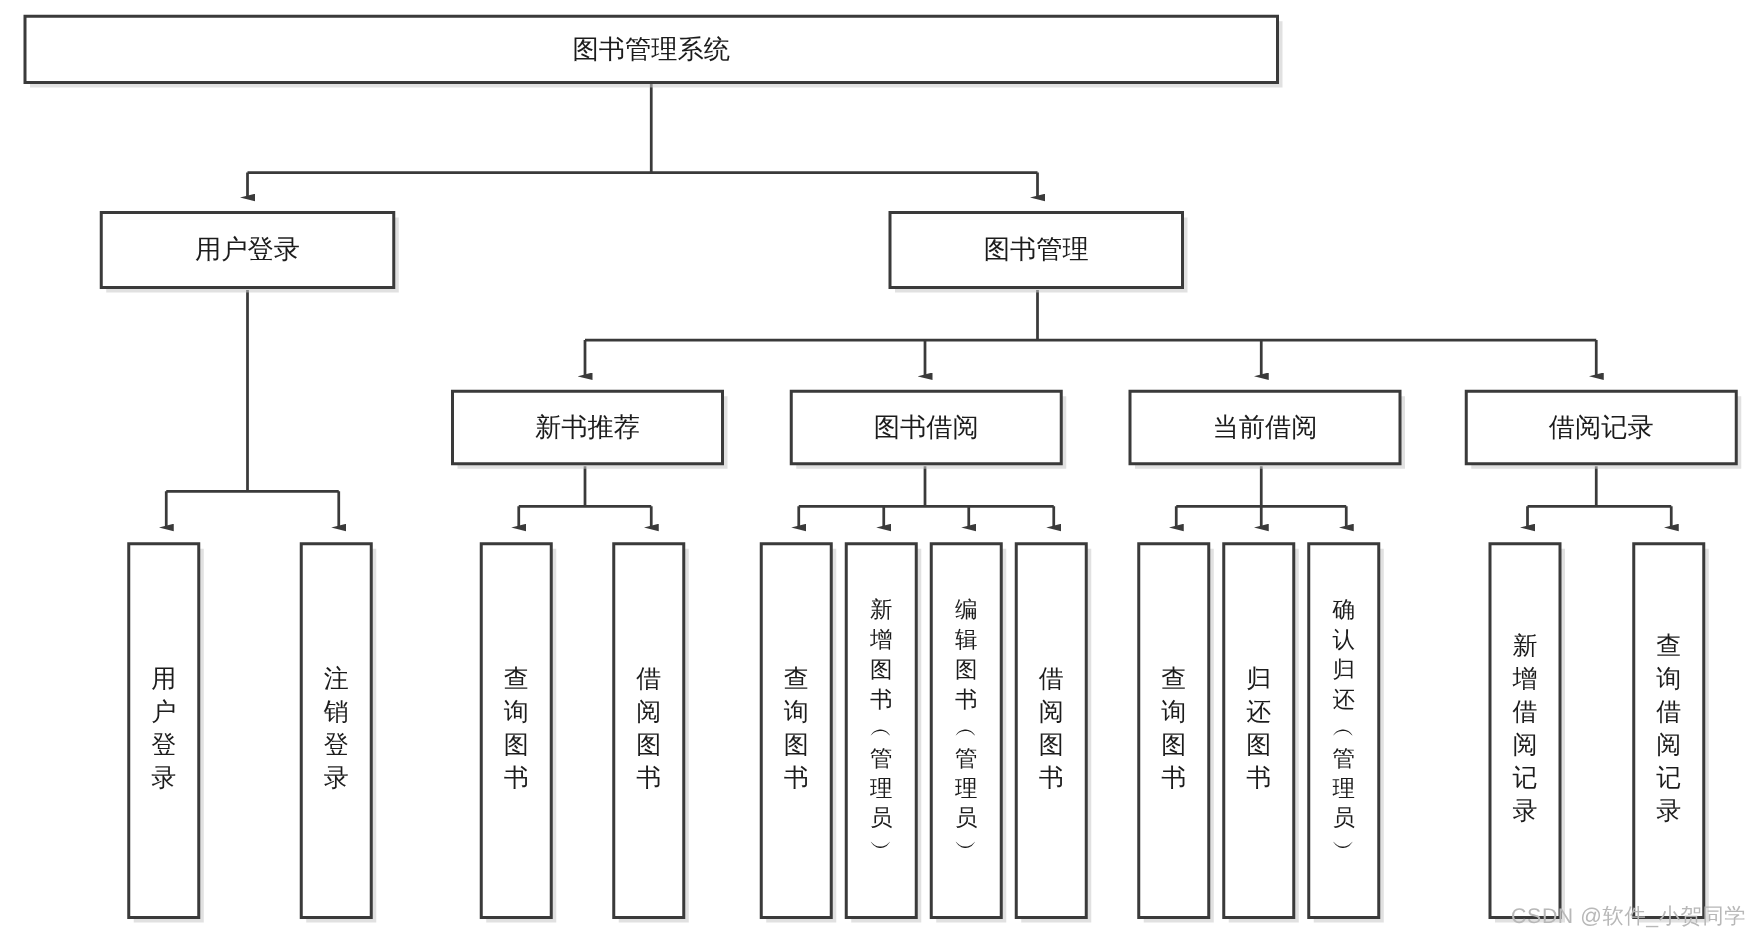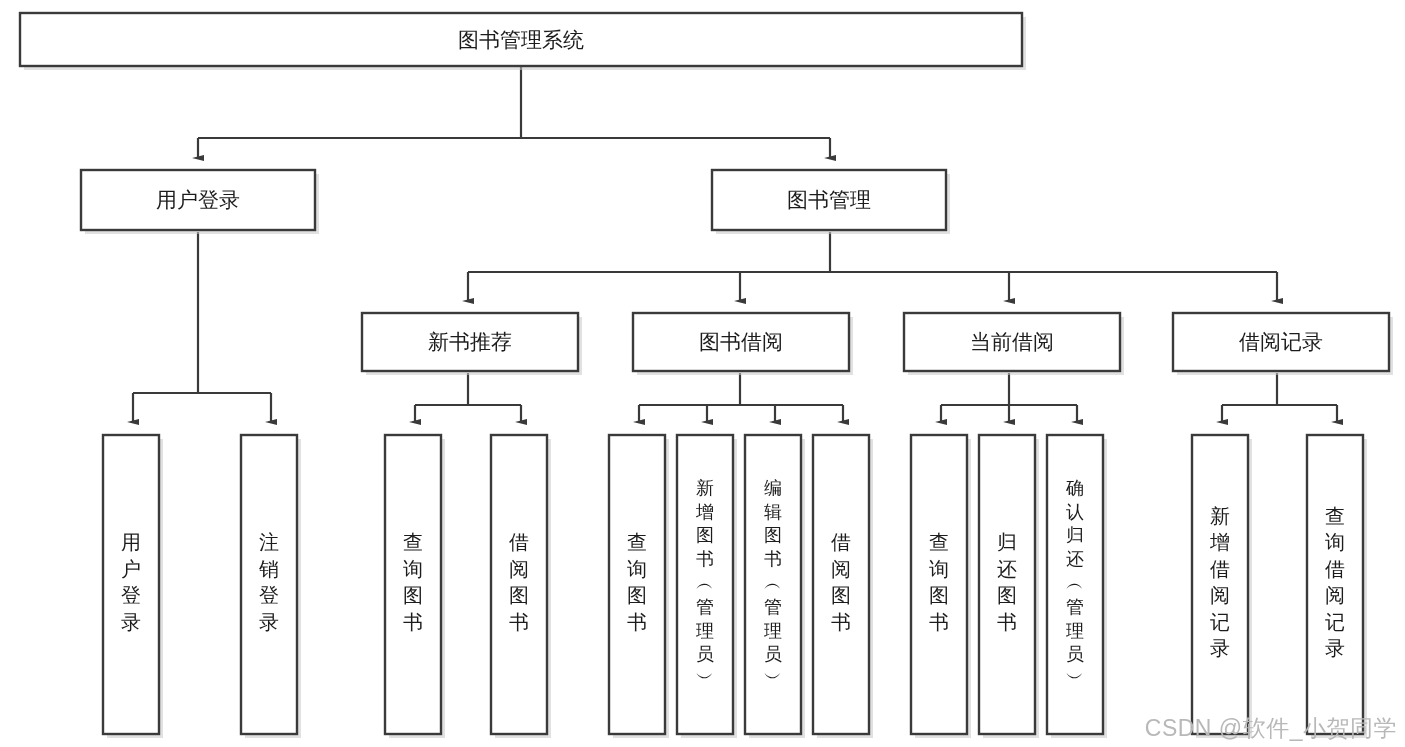--- a/index.html
+++ b/index.html
@@ -56,21 +56,21 @@
   }
   .label-v-small {
     font-size: 18px;
     text-anchor: middle;
   }
   .watermark {
     position: absolute;
     right: 8px;
     bottom: 3px;
     font-family: "Liberation Sans", "DejaVu Sans", sans-serif;
-    font-size: 23px;
+    font-size: 17px;
     color: #b8b8b8;
     letter-spacing: 0.5px;
     white-space: nowrap;
     user-select: none;
   }
 </style>
 </head>
 <body>
 
 <div id="diagram-root">

